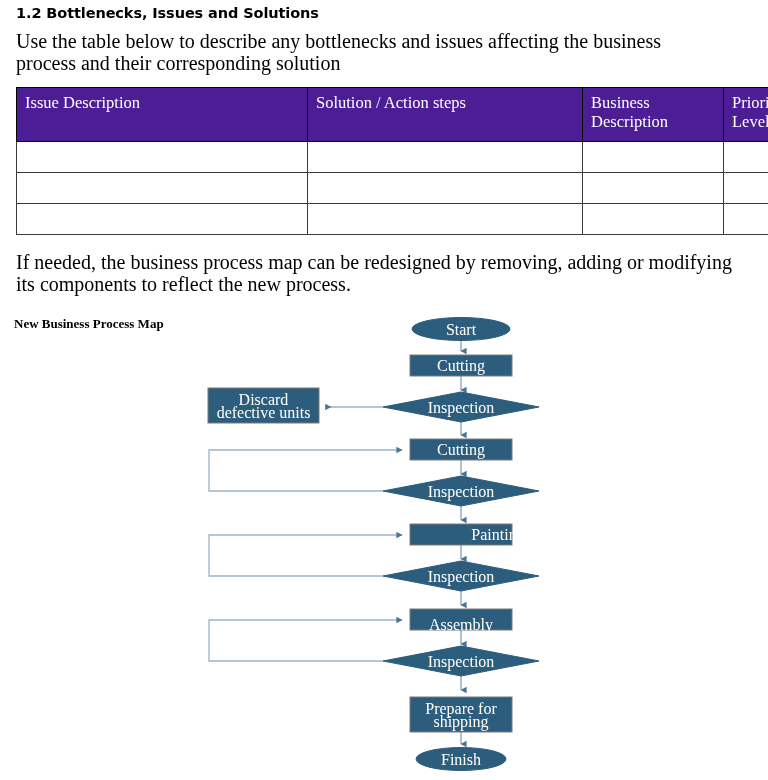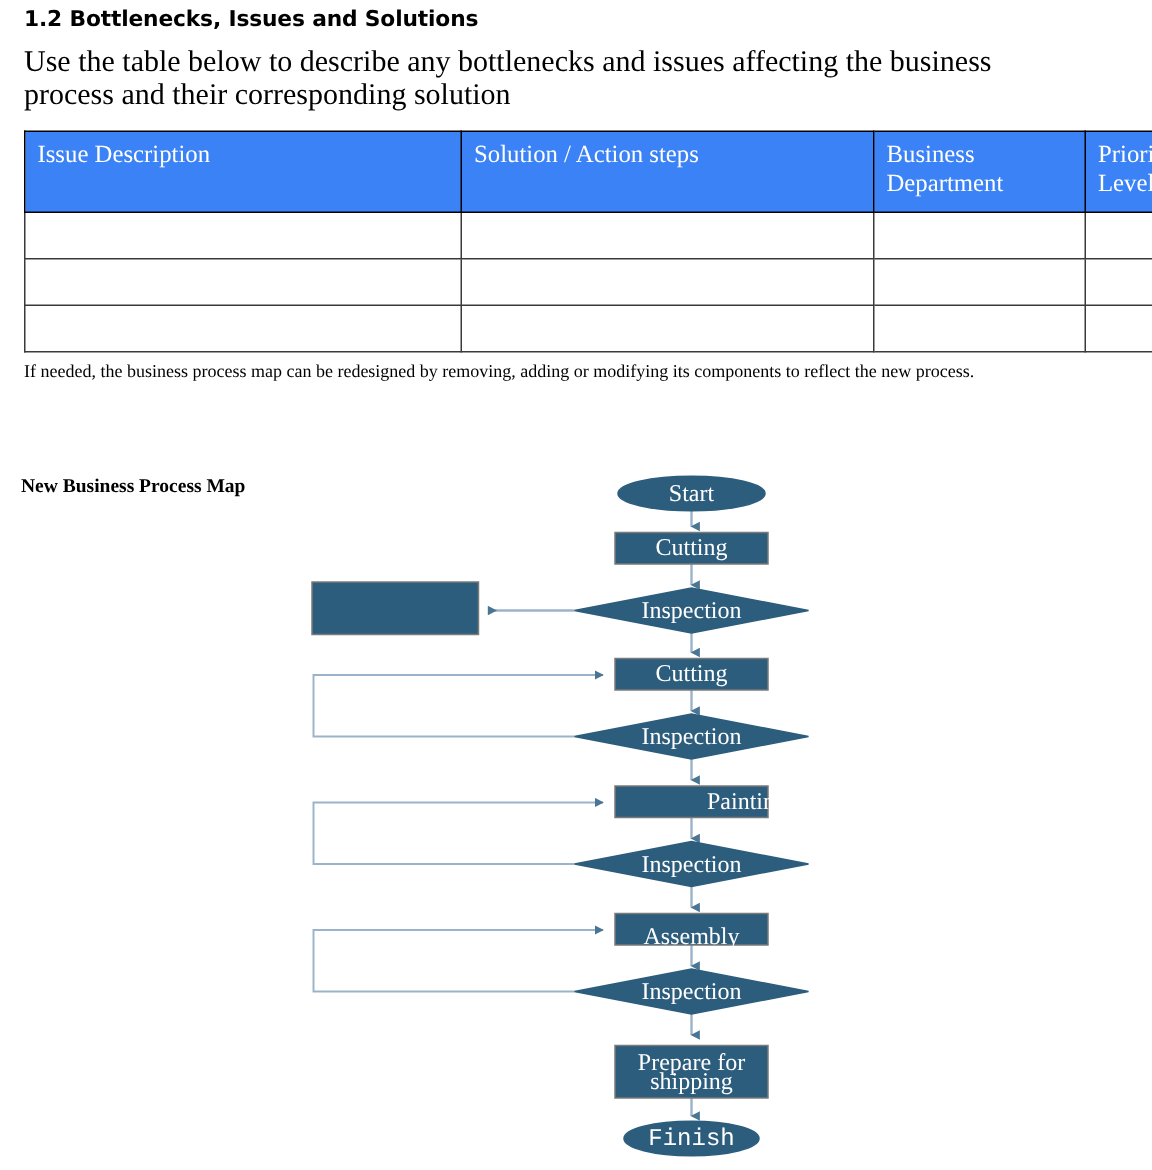--- a/index.html
+++ b/index.html
@@ -41,21 +41,21 @@
   
   .issues-table {
     position: absolute;
     left: 16px;
     top: 87px;
     width: 736px;
     border-collapse: collapse;
     table-layout: fixed;
   }
   .issues-table th {
-    background: #3b82f6;
+    background: #4c1d95;
     color: #ffffff;
     font-weight: normal;
     font-size: 16.5px;
     text-align: left;
     vertical-align: top;
     padding: 5px 8px 10px 8px;
     line-height: 19px;
     border: 1px solid #000000;
   }
   .issues-table td {
@@ -66,23 +66,23 @@
   }
   .col-issue      { width: 274px; }
   .col-solution   { width: 258px; }
   .col-department { width: 124px; }
   .col-priority   { width: 80px; }
 
   
   .note-paragraph {
     position: absolute;
     left: 16px;
-    top: 236px;
+    top: 251px;
     width: 720px;
-    font-size: 12px;
+    font-size: 20px;
     line-height: 22px;
   }
 
   
   .map-title {
     position: absolute;
     left: 14px;
     top: 316px;
     font-weight: bold;
     font-size: 13px;
@@ -119,21 +119,21 @@
 
 <div class="section-heading">1.2 Bottlenecks, Issues and Solutions</div>
 
 <div class="intro-paragraph">Use the table below to describe any bottlenecks and issues affecting the business process and their corresponding solution</div>
 
 <table class="issues-table">
   <thead>
     <tr>
       <th class="col-issue">Issue Description</th>
       <th class="col-solution">Solution / Action steps</th>
-      <th class="col-department">Business Department</th>
+      <th class="col-department">Business Description</th>
       <th class="col-priority">Priority Level</th>
     </tr>
   </thead>
   <tbody>
     <tr>
       <td></td>
       <td></td>
       <td></td>
       <td></td>
     </tr>
@@ -218,29 +218,30 @@
 
     <ellipse cx="461" cy="451" rx="45" ry="11.5" fill="#2d5d7d" stroke="#2d5d7d" stroke-width="1"></ellipse>
   </svg>
 
   <div class="node-label" style="left:412px; top:10px; width:98px; height:22px;">Start</div>
 
   <div class="node-label" style="left:410px; top:47px; width:102px; height:21px;">Cutting</div>
 
   <div class="node-label" style="left:411px; top:88px; width:100px; height:22px;">Inspection</div>
 
+  <div class="node-label" style="left:208px; top:80px; width:111px; height:35px;">Discard defective units</div>
 
   <div class="node-label" style="left:410px; top:131px; width:102px; height:21px;">Cutting</div>
 
   <div class="node-label" style="left:411px; top:172px; width:100px; height:22px;">Inspection</div>
 
   <div class="node-label" style="left:410px; top:216px; width:102px; height:21px;margin-left:37px;">Painting</div>
 
   <div class="node-label" style="left:411px; top:257px; width:100px; height:22px;">Inspection</div>
 
   <div class="node-label" style="left:410px; top:301px; width:102px; height:31px;">Assembly</div>
 
   <div class="node-label" style="left:411px; top:342px; width:100px; height:22px;">Inspection</div>
 
   <div class="node-label" style="left:412px; top:389px; width:98px; height:35px;">Prepare for shipping</div>
 
-  <div class="node-label" style="left:416px; top:440px; width:90px; height:22px;font-family:Liberation Mono, monospace;">Finish</div>
+  <div class="node-label" style="left:416px; top:440px; width:90px; height:22px;">Finish</div>
 </div>
 
 </body></html>

